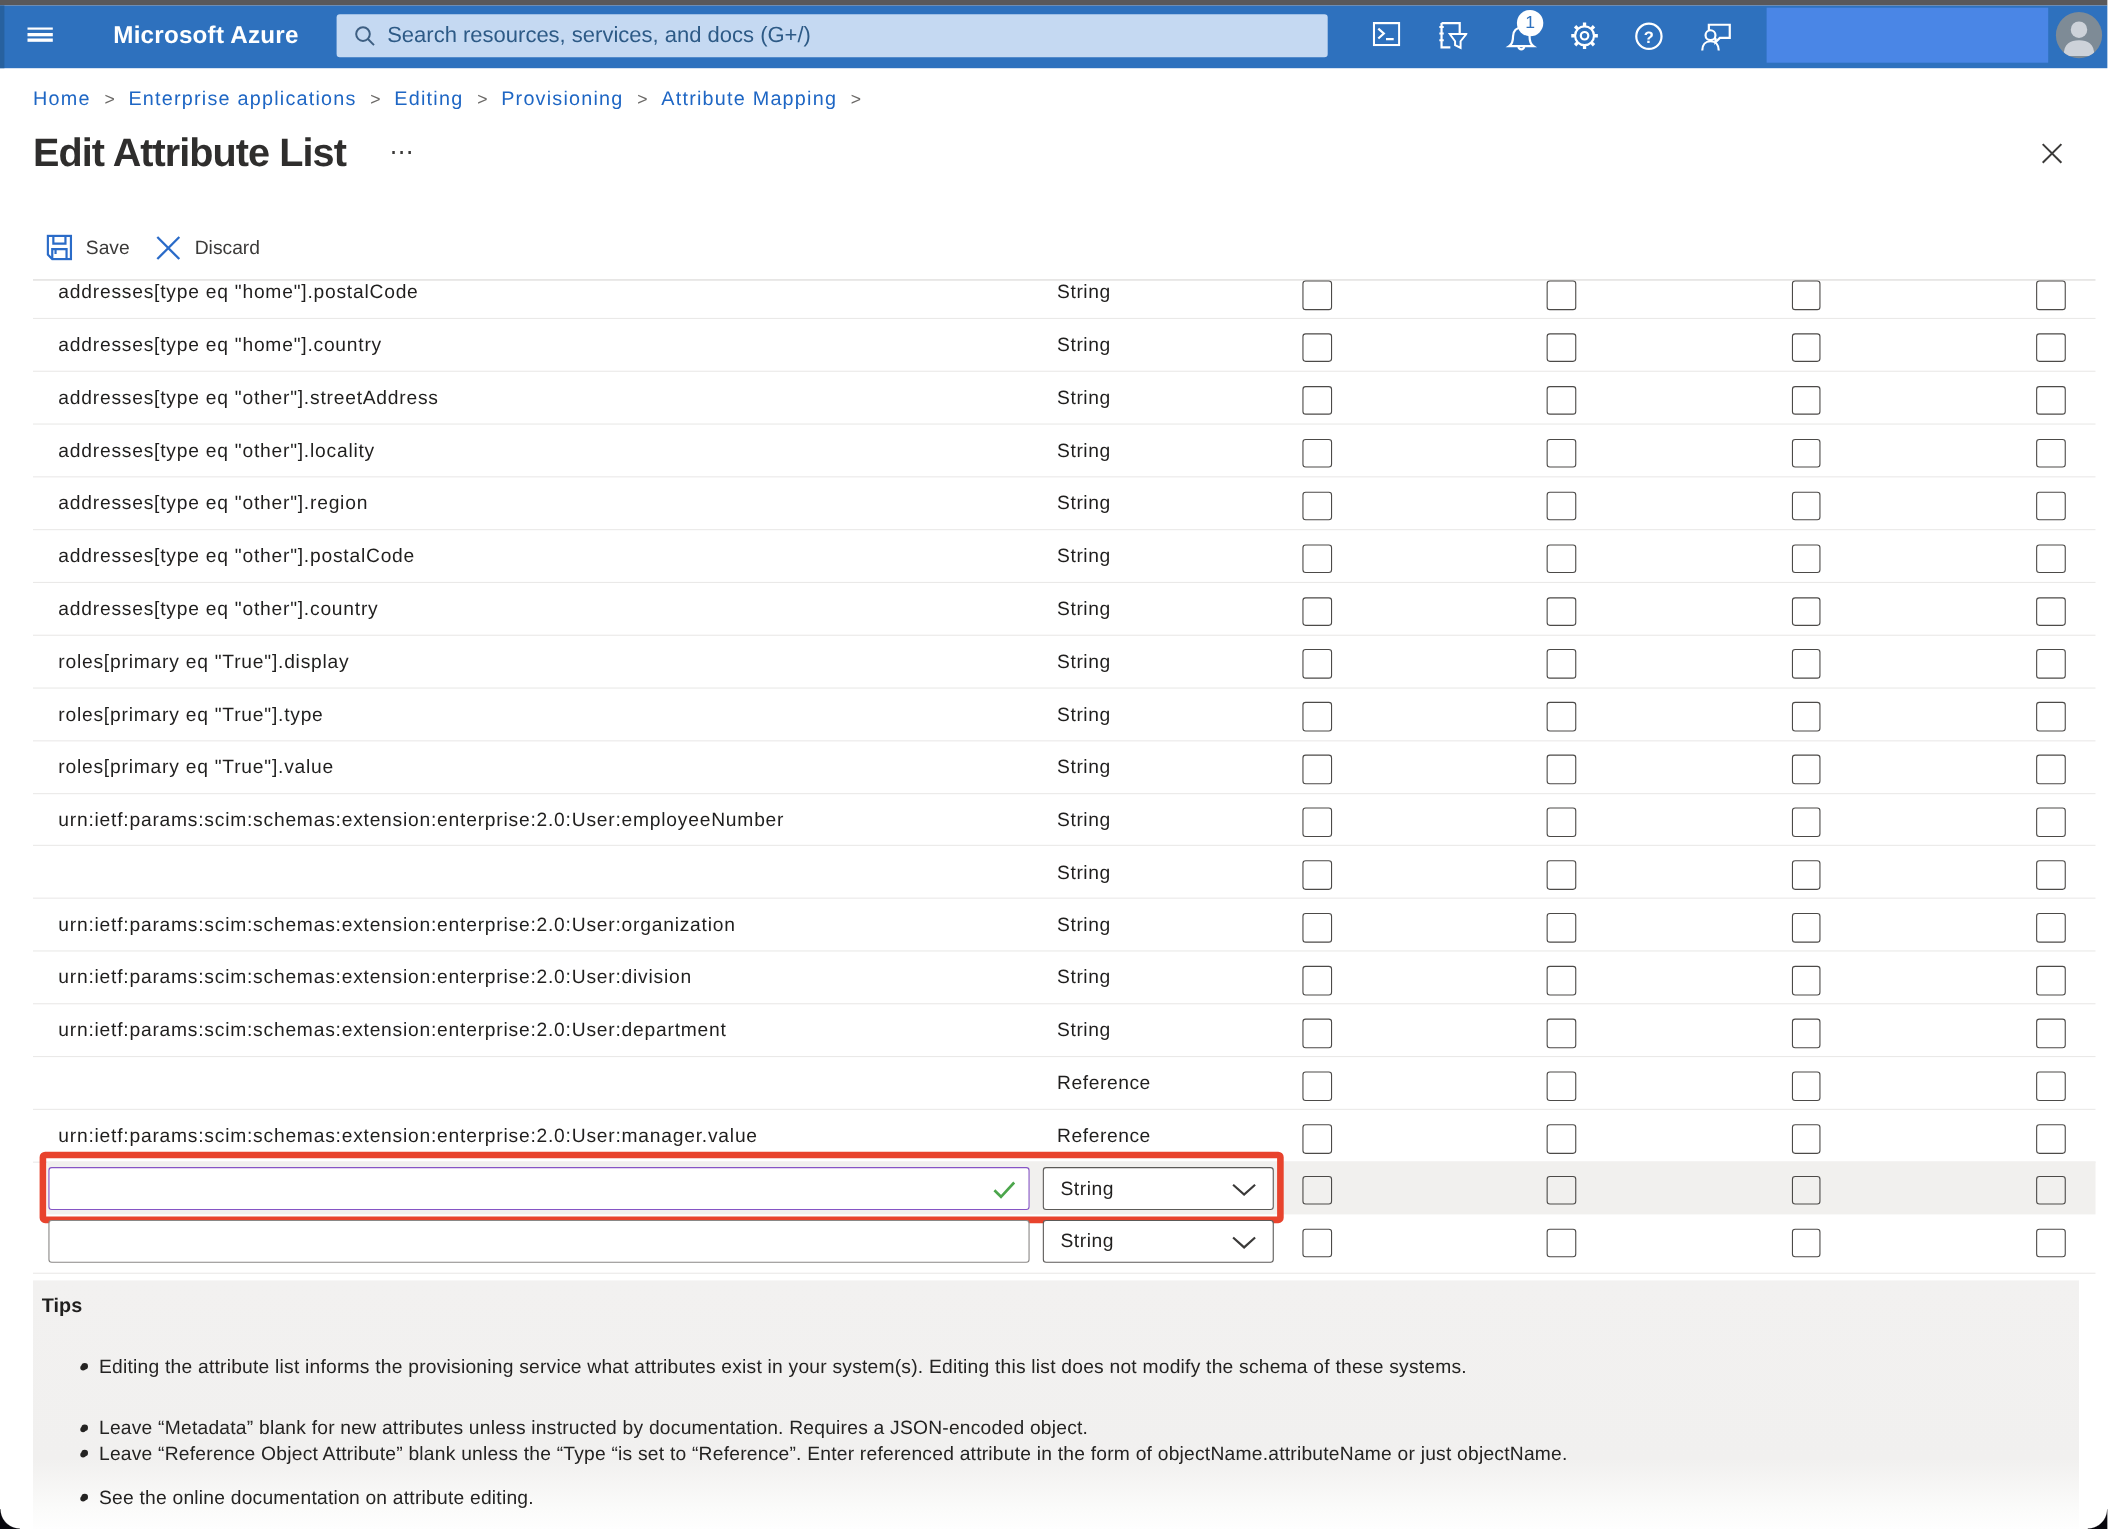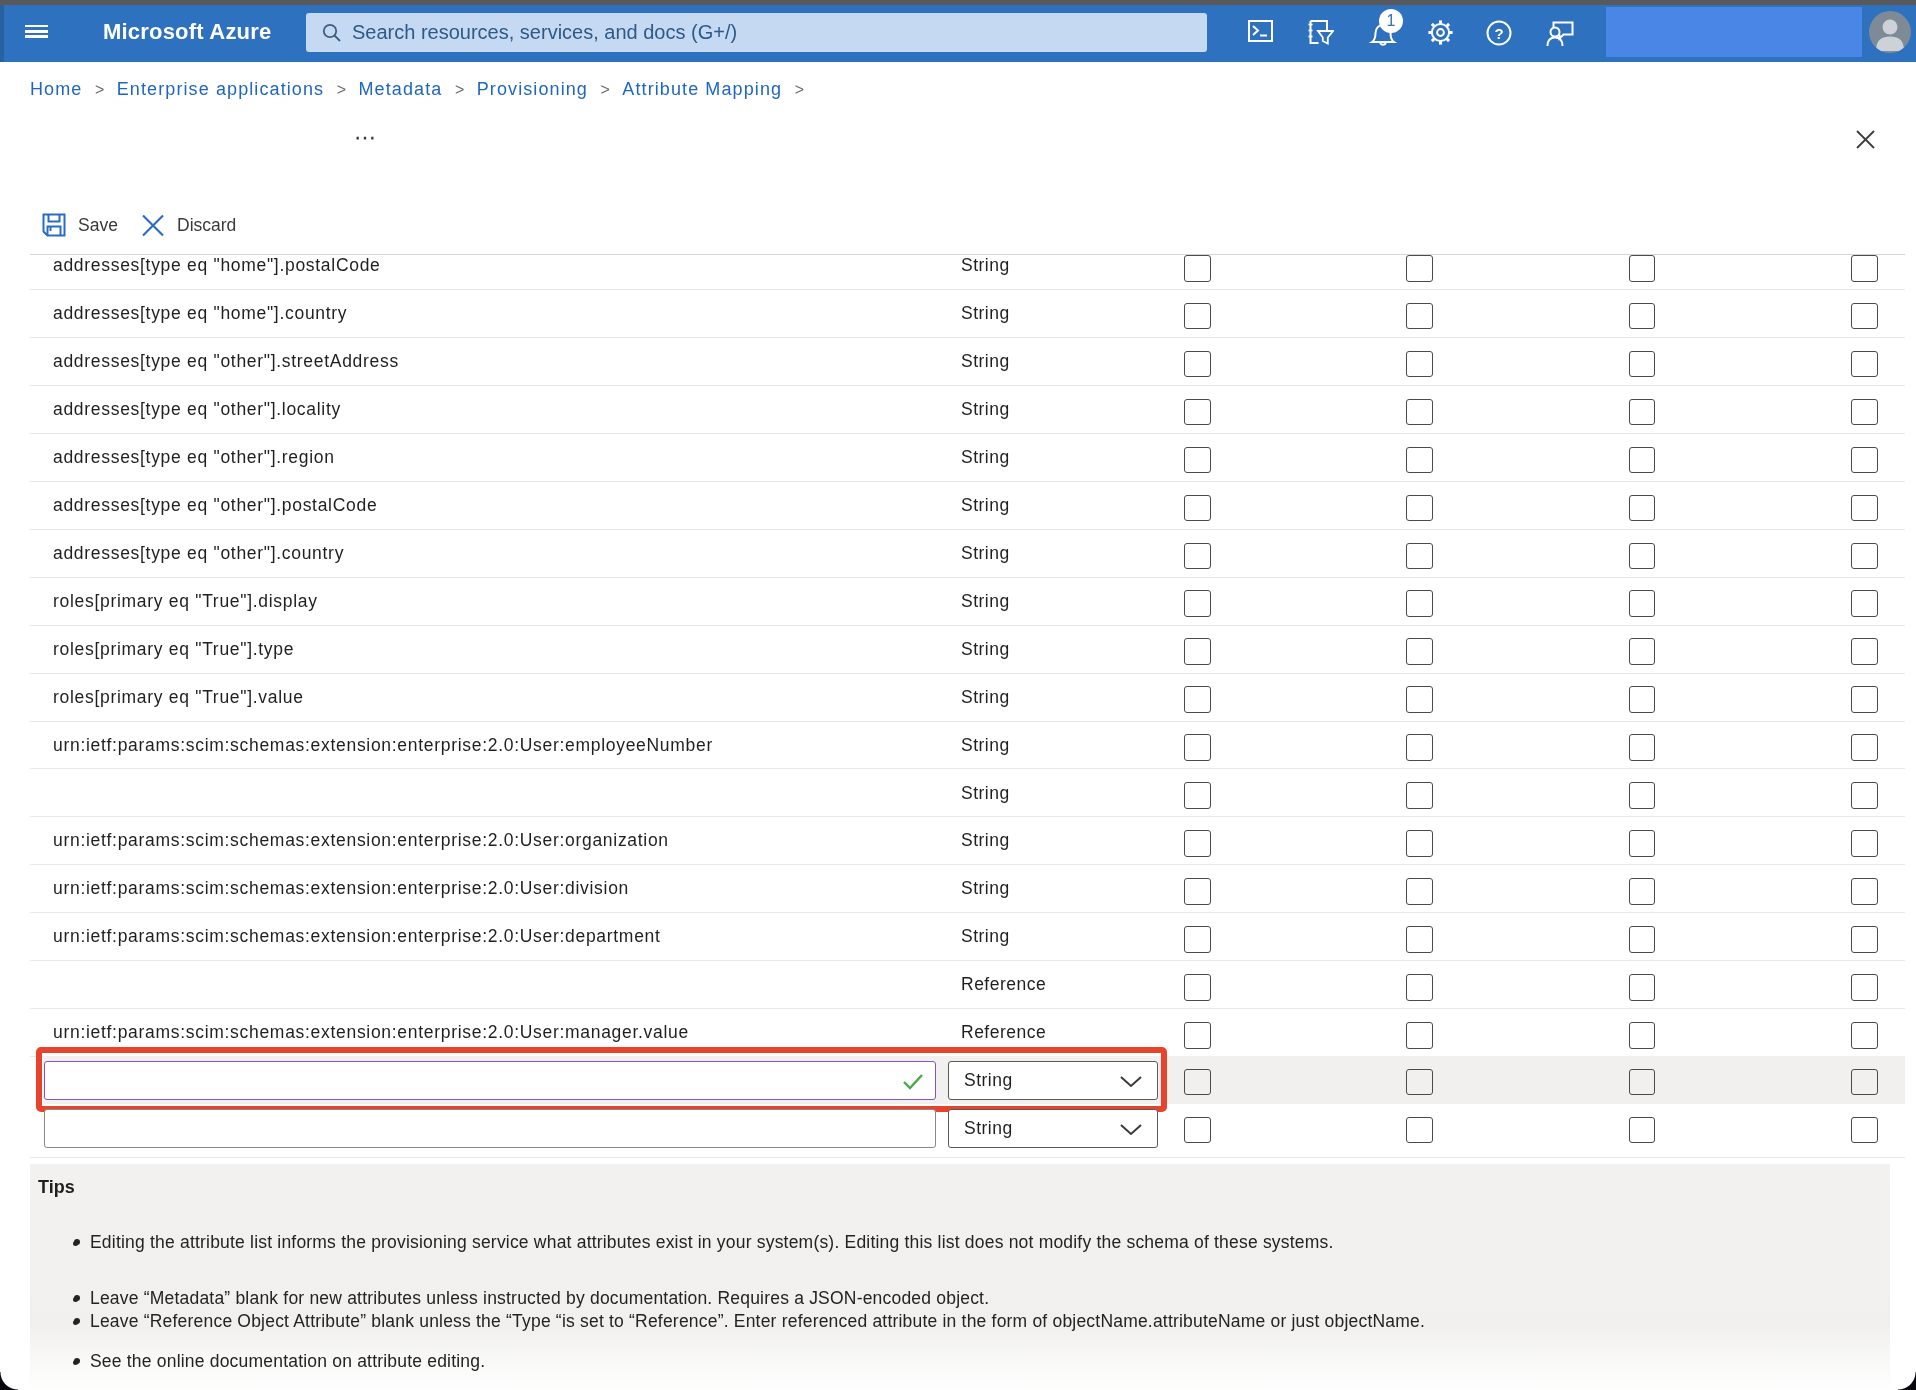--- a/index.html
+++ b/index.html
@@ -138,22 +138,23 @@
     <div id="blur"></div>
     <div id="avatar">
       <svg width="42" height="42" viewBox="0 0 42 42">
         <circle cx="21" cy="16" r="7.5" fill="#cdd2d9"></circle>
         <path d="M7 40 C7 28.5 13 25.5 21 25.5 C29 25.5 35 28.5 35 40 Z" fill="#cdd2d9"></path>
       </svg>
     </div>
   </div>
 
   <div id="crumb">
-    <a>Home</a><span class="sep">&gt;</span><a>Enterprise applications</a><span class="sep">&gt;</span><a>Metadata</a><span class="sep">&gt;</span><a>Provisioning</a><span class="sep">&gt;</span><a>Attribute Mapping</a><span class="sep">&gt;</span>
-  </div>
+    <a>Home</a><span class="sep">&gt;</span><a>Enterprise applications</a><span class="sep">&gt;</span><a>Editing</a><span class="sep">&gt;</span><a>Provisioning</a><span class="sep">&gt;</span><a>Attribute Mapping</a><span class="sep">&gt;</span>
+  </div>
+  <div id="title">Edit Attribute List</div>
   <div id="dots">⋯</div>
   <svg id="closex" width="21" height="21" viewBox="0 0 21 21">
       <line x1="2" y1="2" x2="19" y2="19" stroke="#3b3a39" stroke-width="1.8"></line>
       <line x1="19" y1="2" x2="2" y2="19" stroke="#3b3a39" stroke-width="1.8"></line>
     </svg>
 
   <div id="toolbar">
     <div class="tbtn" style="left:0">
       <svg width="24" height="24" viewBox="0 0 24 24" fill="none" stroke="#2a6bc8" stroke-width="2">
         <path d="M1.5 1.5 H22.5 V22.5 H5.5 L1.5 18.5 Z"></path>

